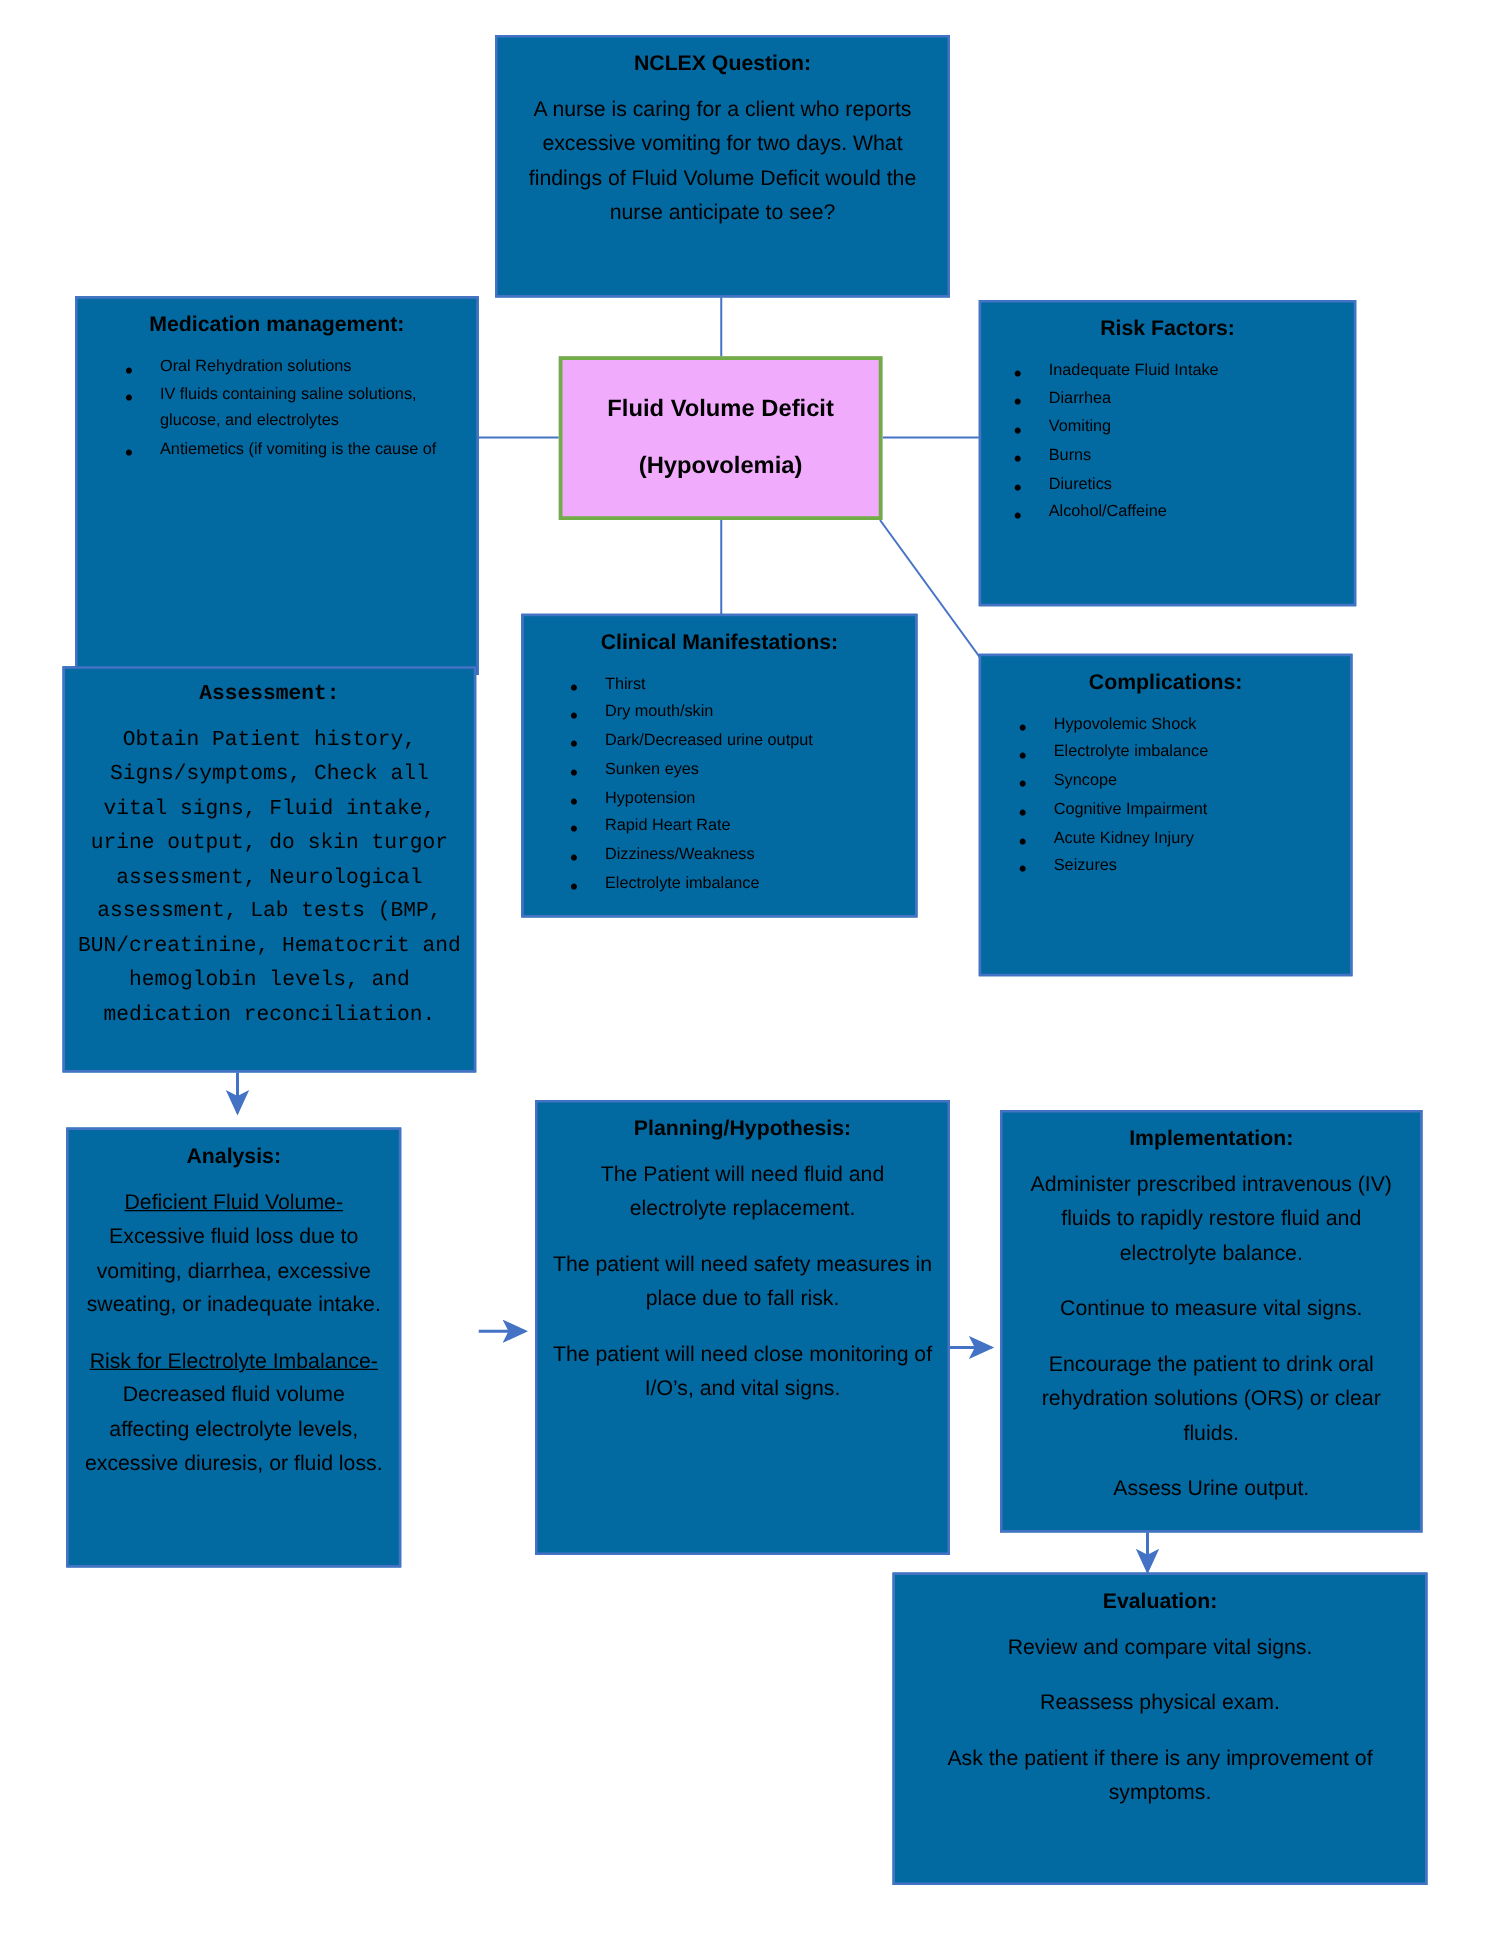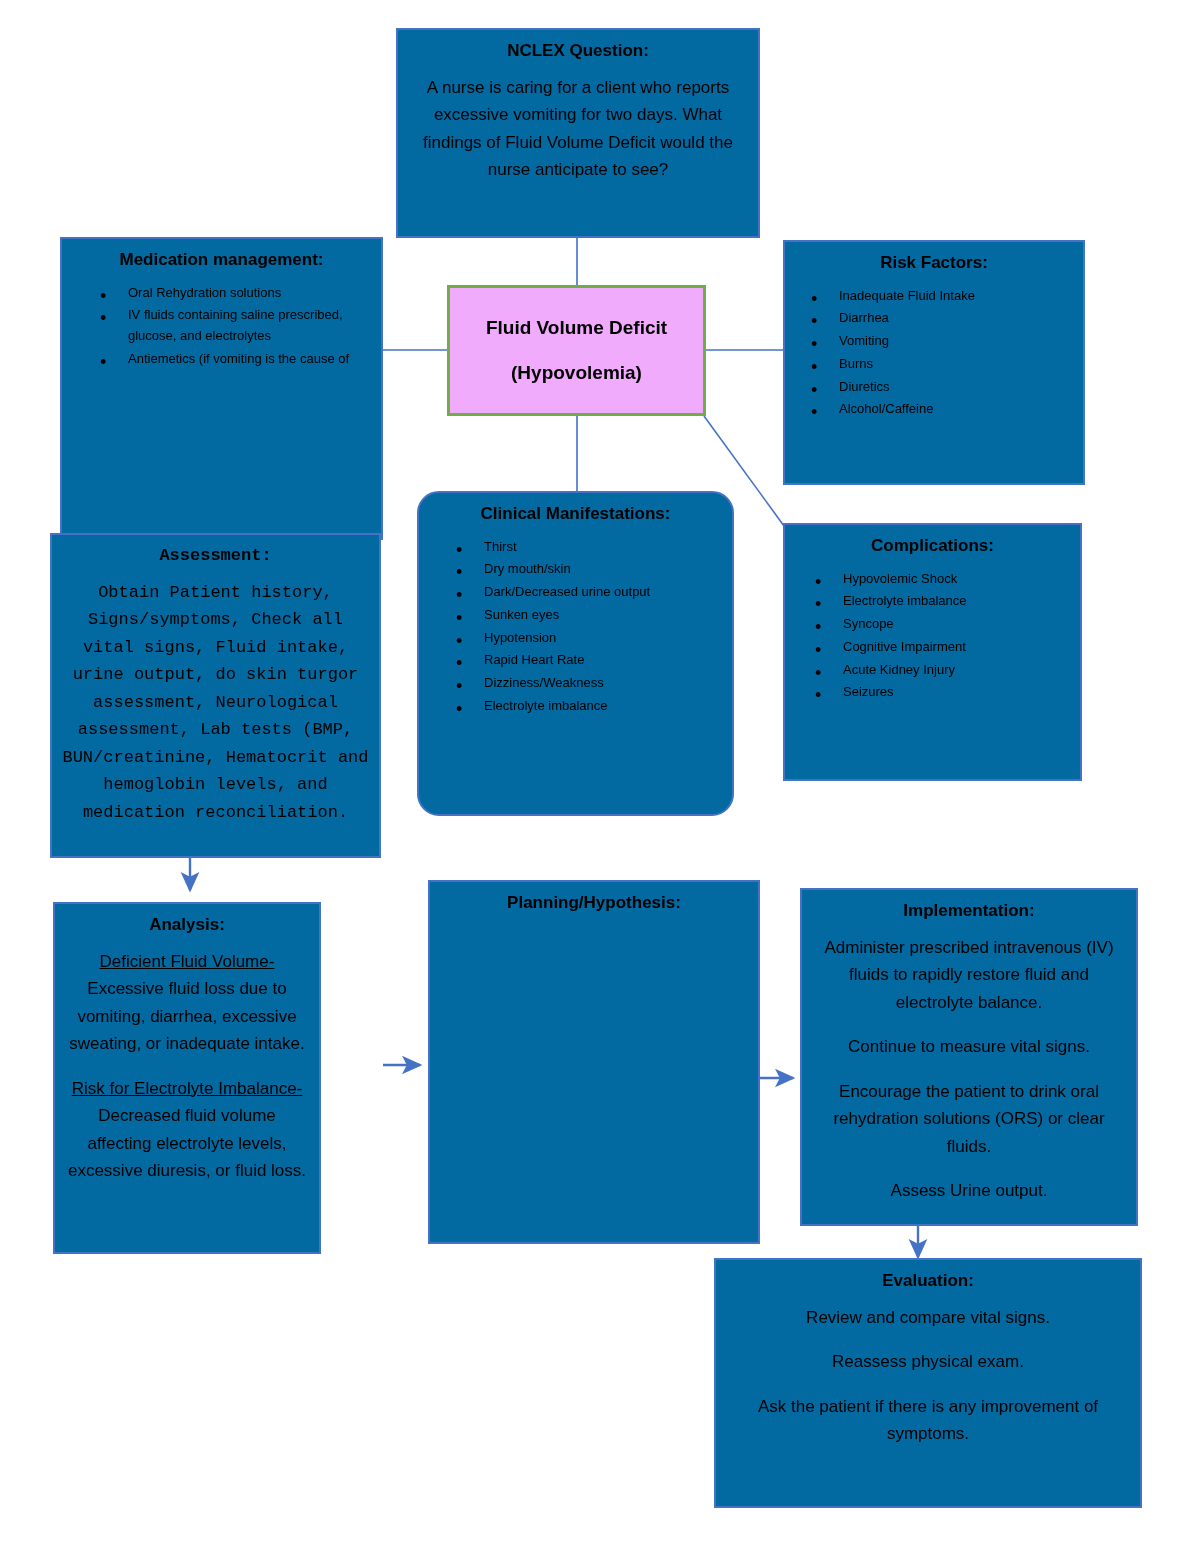--- a/index.html
+++ b/index.html
@@ -124,21 +124,21 @@
 
   <div class="box" style="left:396px; top:28px; width:364px; height:210px;">
     <div class="title">NCLEX Question:</div>
     <div class="body-text">A nurse is caring for a client who reports excessive vomiting for two days. What findings of Fluid Volume Deficit would the nurse anticipate to see?</div>
   </div>
 
   <div class="box" style="left:60px; top:237px; width:323px; height:303px;">
     <div class="title">Medication management:</div>
     <ul class="bullets">
       <li>Oral Rehydration solutions</li>
-      <li>IV fluids containing saline prescribed, glucose, and electrolytes</li>
+      <li>IV fluids containing saline solutions, glucose, and electrolytes</li>
       <li>Antiemetics (if vomiting is the cause of</li>
     </ul>
   </div>
 
   <div class="box center-node" style="left:447px; top:285px; width:259px; height:131px;">
     <div class="center-line first">Fluid Volume Deficit</div>
     <div class="center-line">(Hypovolemia)</div>
   </div>
 
   <div class="box" style="left:783px; top:240px; width:302px; height:245px;">
@@ -146,21 +146,21 @@
     <ul class="bullets" style="padding-left:44px;">
       <li>Inadequate Fluid Intake</li>
       <li>Diarrhea</li>
       <li>Vomiting</li>
       <li>Burns</li>
       <li>Diuretics</li>
       <li>Alcohol/Caffeine</li>
     </ul>
   </div>
 
-  <div class="box" style="left:417px; top:491px; width:317px; height:325px;border-radius:22px;">
+  <div class="box" style="left:417px; top:491px; width:317px; height:243px;">
     <div class="title">Clinical Manifestations:</div>
     <ul class="bullets" style="padding-left:55px;">
       <li>Thirst</li>
       <li>Dry mouth/skin</li>
       <li>Dark/Decreased urine output</li>
       <li>Sunken eyes</li>
       <li>Hypotension</li>
       <li>Rapid Heart Rate</li>
       <li>Dizziness/Weakness</li>
       <li>Electrolyte imbalance</li>
@@ -187,20 +187,25 @@
   <div class="box" style="left:53px; top:902px; width:268px; height:352px;">
     <div class="title">Analysis:</div>
     <div class="body-text">
       <p><u class="underlined">Deficient Fluid Volume-</u><span> Excessive fluid loss due to vomiting, diarrhea, excessive sweating, or inadequate intake.</span></p>
       <p><u class="underlined">Risk for Electrolyte Imbalance-</u><span> Decreased fluid volume affecting electrolyte levels, excessive diuresis, or fluid loss.</span></p>
     </div>
   </div>
 
   <div class="box" style="left:428px; top:880px; width:332px; height:364px;">
     <div class="title">Planning/Hypothesis:</div>
+    <div class="body-text">
+      <p>The Patient will need fluid and electrolyte replacement.</p>
+      <p>The patient will need safety measures in place due to fall risk.</p>
+      <p>The patient will need close monitoring of I/O’s, and vital signs.</p>
+    </div>
   </div>
 
   <div class="box" style="left:800px; top:888px; width:338px; height:338px;">
     <div class="title">Implementation:</div>
     <div class="body-text">
       <p>Administer prescribed intravenous (IV) fluids to rapidly restore fluid and electrolyte balance.</p>
       <p>Continue to measure vital signs.</p>
       <p>Encourage the patient to drink oral rehydration solutions (ORS) or clear fluids.</p>
       <p>Assess Urine output.</p>
     </div>

